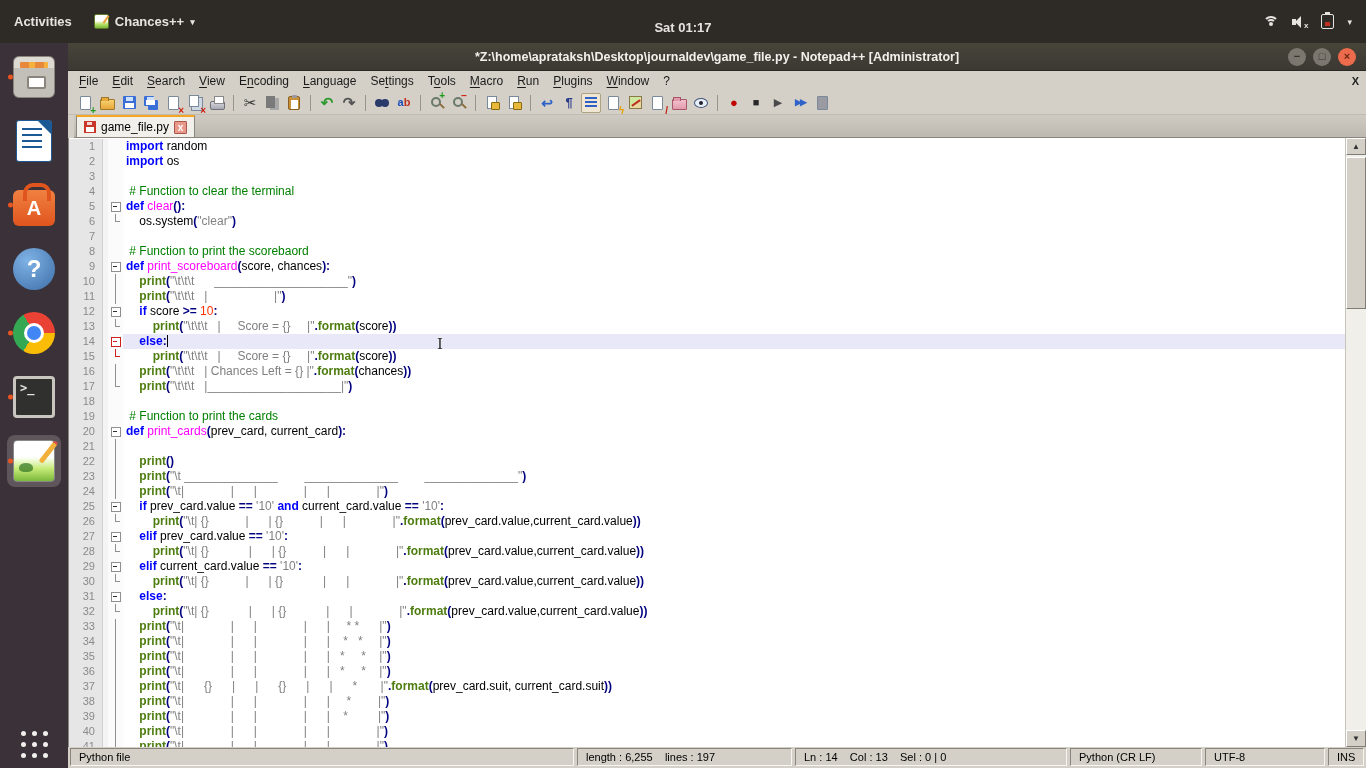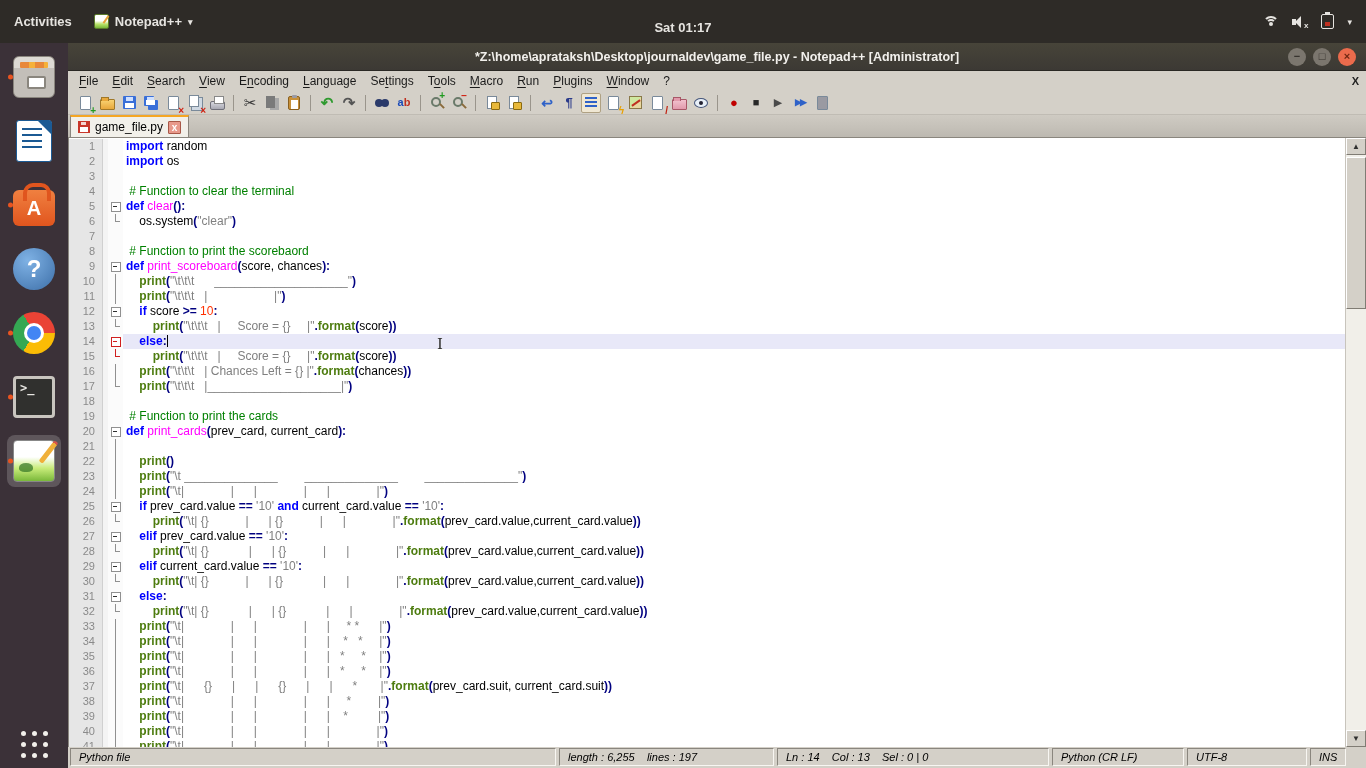--- a/index.html
+++ b/index.html
@@ -98,21 +98,21 @@
   .shp-mag::after { content:""; position:absolute; right:-4px; bottom:-4px; width:2px; height:6px; background:#8a6a3a; transform:rotate(-45deg); }
   .shp-lockdoc { width:10px; height:13px; background:#fff; border:1px solid #7A8A9A; position:relative; }
   .shp-lockdoc::after { content:""; position:absolute; right:-4px; bottom:-2px; width:7px; height:6px; background:#E8B83A; border:1px solid #8a6a10; border-radius:1px; }
   .shp-lines { width:12px; height:12px; background:repeating-linear-gradient(180deg,#2F62C8 0 2px,transparent 2px 4px); }
   .shp-map { width:13px; height:13px; background:linear-gradient(135deg,#CFE8A0 0 50%,#E8D8A0 50% 100%); border:1px solid #8A7848; position:relative; }
   .shp-map::after { content:""; position:absolute; left:1px; top:5px; width:10px; height:2px; background:#C03020; transform:rotate(-35deg); }
   .shp-eye { width:14px; height:10px; border:1px solid #45557A; border-radius:50%; background:#E8F0F8; position:relative; }
   .shp-eye::after { content:""; position:absolute; left:4px; top:2px; width:4px; height:4px; border-radius:50%; background:#223; }
 
   
-  .tabbar { height:23px; flex:none; background:linear-gradient(#CFCBC3,#BDB9B1); border-bottom:1px solid #8A867E; display:flex; align-items:flex-end; padding-left:2px; }
+  .tabbar { height:23px; flex:none; background:linear-gradient(#CFCBC3,#BDB9B1); border-bottom:1px solid #8A867E; display:flex; align-items:flex-end; padding-left:2px;margin-left:6px; }
   .tab { height:22px; background:#F2F0EA; border:1px solid #8A867E; border-bottom:0; border-top:2px solid #F5A623; display:flex; align-items:center; gap:5px; padding:0 7px; font-size:12px; }
   .tab-floppy { width:12px; height:12px; background:#C8372A; position:relative; flex:none; }
   .tab-floppy::before { content:""; position:absolute; top:1px; left:3px; width:5px; height:3px; background:#f5d5d0; }
   .tab-floppy::after { content:""; position:absolute; bottom:1px; left:2px; width:8px; height:5px; background:#fff; }
   .tab-close { width:13px; height:13px; background:#E8998B; border:1px solid #A85848; color:#fff; font-size:10px; line-height:11px; text-align:center; font-weight:bold; border-radius:1px; }
 
   
   .editor { flex:1; min-height:0; background:#fff; position:relative; overflow:hidden; border-left:1px solid #8A867E; }
   .lines { position:absolute; left:0; top:1px; right:21px; font-size:12px; white-space:pre; }
   .ed-line { height:15px; line-height:15px; display:flex; }
@@ -139,34 +139,34 @@
   .cm { color:#008000; }
   .caret { display:inline-block; width:1px; height:12px; background:#000; vertical-align:-2px; }
   .ibeam { position:absolute; left:368px; top:197px; font-family:"DejaVu Serif",serif; font-size:15px; color:#2a2a2a; text-shadow:0 0 1px #fff; }
 
   .vscroll { position:absolute; right:0; top:0; bottom:0; width:21px; background:#F1EFE9; border-left:1px solid #C8C4BC; }
   .sb-btn { position:absolute; left:0; right:0; height:17px; background:#D4D0C8; border:1px solid; border-color:#FFF #807C74 #807C74 #FFF; font-size:8px; text-align:center; line-height:15px; color:#303030; }
   .sb-btn.up { top:0; } .sb-btn.down { bottom:0; }
   .sb-thumb { position:absolute; top:19px; height:152px; left:0; right:0; background:#D4D0C8; border:1px solid; border-color:#FFF #807C74 #807C74 #FFF; }
 
   
-  .statusbar { height:21px; flex:none; background:#D4D0C8; display:flex; gap:3px; padding:1px 20px 2px 2px; font-size:11px; align-items:stretch;font-style:italic; }
+  .statusbar { height:21px; flex:none; background:#D4D0C8; display:flex; gap:3px; padding:1px 2px 2px 2px; font-size:11px; align-items:stretch; }
   .seg { border:1px solid; border-color:#8A867E #F8F6F2 #F8F6F2 #8A867E; padding:1px 8px; white-space:pre; display:flex; align-items:center; }
   .seg.grow { flex:1; }
 </style>
 </head>
 <body>
 
 <div class="screen">
 
   <div class="topbar">
     <span class="tb-activities">Activities</span>
     <span class="tb-app">
       <span class="mini-npp"></span>
-      <span>Notepad++</span>
+      <span>Chances++</span>
       <span class="chev">▾</span>
     </span>
     <span class="tb-clock">Sat 01:17</span>
     <span class="tb-tray">
       <span class="wifi">
           <i></i>
           <i></i>
           <i></i>
         </span>
       <span class="spk">

